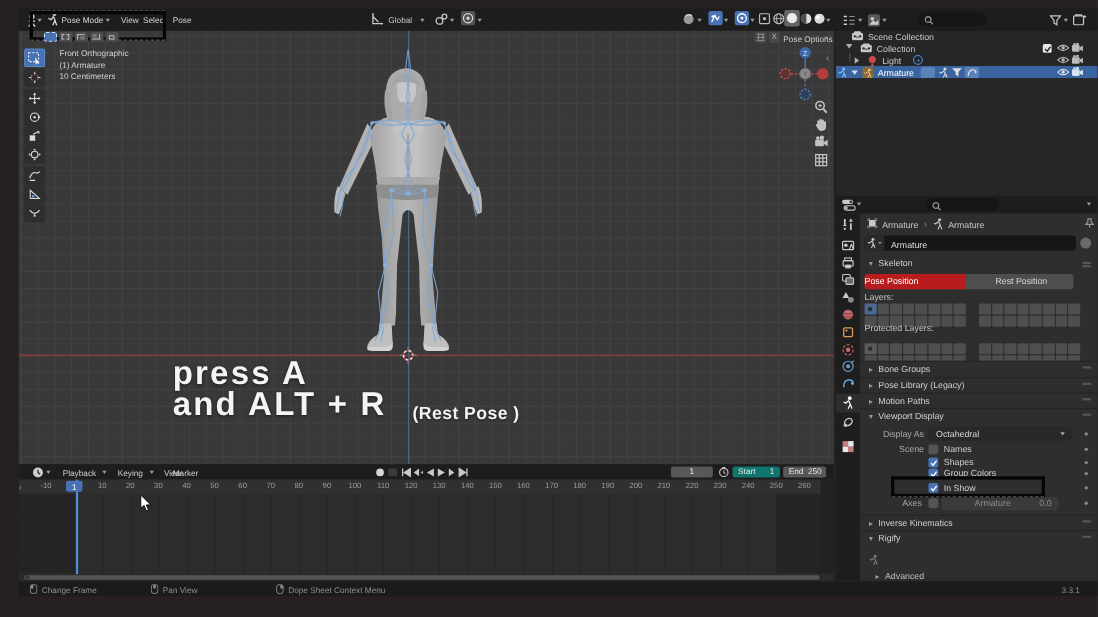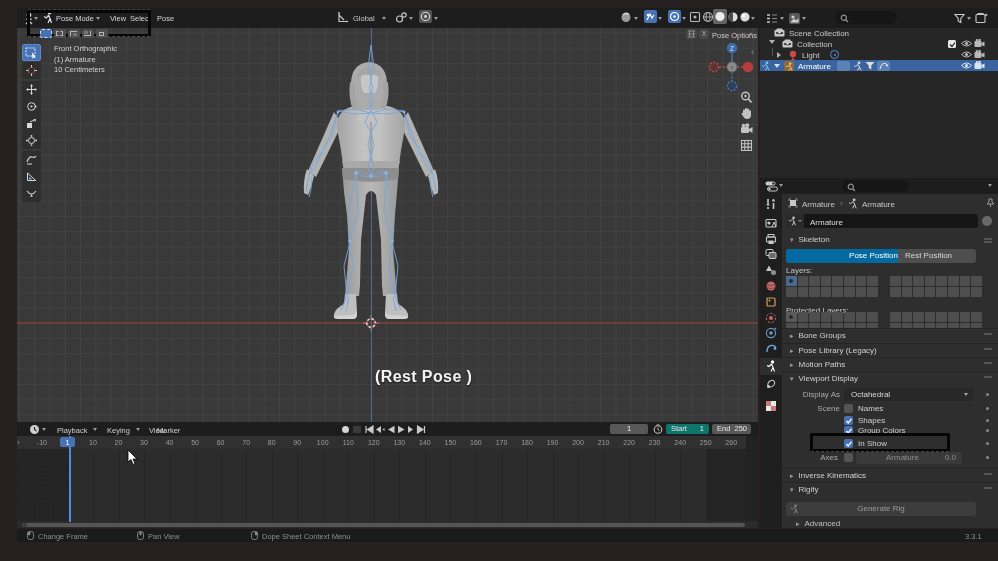--- a/index.html
+++ b/index.html
@@ -296,20 +296,21 @@
  <path d="M10 7 L13.5 5 V11 L10 9 Z" fill="#c2c2c2"></path>
  <circle cx="4.5" cy="3.5" r="1.7" fill="#c2c2c2"></circle>
       <circle cx="8.2" cy="3.2" r="2" fill="#c2c2c2"></circle>
 </svg>
 <svg class="ab" style="left:739px;top:138px" width="15" height="15" viewBox="0 0 15 15">
  <path d="M2.5 2.5 H12.5 V12.5 H2.5 Z M2.5 5.8 H12.5 M2.5 9.1 H12.5 M5.8 2.5 V12.5 M9.1 2.5 V12.5" stroke="#c2c2c2" stroke-width="1.1" fill="none"></path>
 </svg>
 
 <div class="ab" style="left:751px;top:47px;color:#9a9a9a;font-size:9px">‹</div>
 
+<div class="ab" style="left:157px;top:326px;font-size:30px;font-weight:bold;color:#f4f4f4;line-height:27.5px;text-shadow:0 1px 3px rgba(0,0,0,.55);letter-spacing:2px">press A<br>and ALT + R</div>
 <div class="ab" style="left:375px;top:368px;font-size:16px;font-weight:bold;color:#f4f4f4;letter-spacing:.4px;text-shadow:0 1px 2px rgba(0,0,0,.5)">(Rest Pose )</div>
 
 <div class="ab" id="tl" style="left:17px;top:422px;width:741px;height:106px;background:#2b2b2b;overflow:hidden">
 
  <div class="ab" style="left:0;top:0;width:741px;height:14px;background:#1d1d1d"></div>
  <svg class="ab" style="left:12px;top:2px" width="11" height="11" viewBox="0 0 11 11">
   <circle cx="5.5" cy="5.5" r="4.5" fill="#cfcfcf"></circle>
         <path d="M5.5 3 V5.5 L7.5 7" stroke="#2b2b2b" stroke-width="1.2" fill="none"></path>
  </svg>
  <div class="ab cv" style="left:25px;top:6px"></div>
@@ -644,21 +645,21 @@
       </svg>
  <div class="ab" style="left:38px;top:42px;width:0;height:0;border-left:2px solid transparent;border-right:2px solid transparent;border-top:2.5px solid #888"></div>
  <div class="ab txt" style="left:50px;top:39.5px;font-size:8px;color:#dcdcdc">Armature</div>
  <circle class="ab" style="left:222px;top:38px;width:10px;height:10px;border-radius:50%;background:#6a6a6a"></circle>
 
  <div class="sect" style="top:55px;border-top:none"><span class="tri">▾</span>Skeleton</div>
  <div class="ab" style="left:224px;top:60px;width:8px;height:1.5px;background:#555"></div>
       <div class="ab" style="left:224px;top:63px;width:8px;height:1.5px;background:#555"></div>
 
  <div class="ab" style="left:26px;top:71px;width:190px;height:14px;background:#4e4e4e;border-radius:3px"></div>
- <div class="ab" style="left:26px;top:71px;width:112px;height:14px;background:#0369a1;border-radius:3px 0 0 3px;color:#fff;font-size:8px;text-align:right;line-height:14px">Pose Position</div>
+ <div class="ab" style="left:26px;top:71px;width:92px;height:14px;background:#b91c1c;border-radius:3px 0 0 3px;color:#fff;font-size:8px;text-align:left;line-height:14px">Pose Position</div>
  <div class="ab" style="left:121px;top:71px;width:95px;height:14px;color:#d8d8d8;font-size:8px;text-align:center;line-height:14px">Rest Position</div>
  <div class="ab txt" style="left:26px;top:88px;font-size:8px;color:#c4c4c4">Layers:</div>
 
  <div id="lg1" class="ab" style="left:26px;top:98px;width:212px;height:21px">
         <div style="position:absolute;left:0px;top:0px;width:10.6px;height:10px;background:#4a6a94;border-radius:1px">
           <div style="position:absolute;left:3.3px;top:3px;width:4px;height:4px;border-radius:50%;background:#2a2a2a"></div>
         </div>
         <div style="position:absolute;left:11.6px;top:0px;width:10.6px;height:10px;background:#4e4e4e;border-radius:1px"></div>
         <div style="position:absolute;left:23.2px;top:0px;width:10.6px;height:10px;background:#4e4e4e;border-radius:1px"></div>
         <div style="position:absolute;left:34.8px;top:0px;width:10.6px;height:10px;background:#4e4e4e;border-radius:1px"></div>
@@ -684,21 +685,21 @@
         <div style="position:absolute;left:185.2px;top:0px;width:10.6px;height:10px;background:#4e4e4e;border-radius:1px"></div>
         <div style="position:absolute;left:104px;top:11px;width:10.6px;height:10px;background:#4e4e4e;border-radius:1px"></div>
         <div style="position:absolute;left:115.6px;top:11px;width:10.6px;height:10px;background:#4e4e4e;border-radius:1px"></div>
         <div style="position:absolute;left:127.2px;top:11px;width:10.6px;height:10px;background:#4e4e4e;border-radius:1px"></div>
         <div style="position:absolute;left:138.8px;top:11px;width:10.6px;height:10px;background:#4e4e4e;border-radius:1px"></div>
         <div style="position:absolute;left:150.4px;top:11px;width:10.6px;height:10px;background:#4e4e4e;border-radius:1px"></div>
         <div style="position:absolute;left:162px;top:11px;width:10.6px;height:10px;background:#4e4e4e;border-radius:1px"></div>
         <div style="position:absolute;left:173.6px;top:11px;width:10.6px;height:10px;background:#4e4e4e;border-radius:1px"></div>
         <div style="position:absolute;left:185.2px;top:11px;width:10.6px;height:10px;background:#4e4e4e;border-radius:1px"></div>
       </div>
- <div class="ab txt" style="left:26px;top:128px;font-size:8px;color:#c4c4c4">Protected Layers:</div>
+ <div class="ab txt" style="left:26px;top:116px;font-size:8px;color:#c4c4c4">Protected Layers:</div>
  <div id="lg2" class="ab" style="left:26px;top:134px;width:212px;height:21px">
         <div style="position:absolute;left:0px;top:0px;width:10.6px;height:10px;background:#5a5a5a;border-radius:1px">
           <div style="position:absolute;left:3.3px;top:3px;width:4px;height:4px;border-radius:50%;background:#2a2a2a"></div>
         </div>
         <div style="position:absolute;left:11.6px;top:0px;width:10.6px;height:10px;background:#4e4e4e;border-radius:1px"></div>
         <div style="position:absolute;left:23.2px;top:0px;width:10.6px;height:10px;background:#4e4e4e;border-radius:1px"></div>
         <div style="position:absolute;left:34.8px;top:0px;width:10.6px;height:10px;background:#4e4e4e;border-radius:1px"></div>
         <div style="position:absolute;left:46.4px;top:0px;width:10.6px;height:10px;background:#4e4e4e;border-radius:1px"></div>
         <div style="position:absolute;left:58px;top:0px;width:10.6px;height:10px;background:#4e4e4e;border-radius:1px"></div>
         <div style="position:absolute;left:69.6px;top:0px;width:10.6px;height:10px;background:#4e4e4e;border-radius:1px"></div>
@@ -768,21 +769,20 @@
 
  <div class="rl" style="left:18px;top:275px">Axes</div>
  <div class="cb" style="left:84px;top:275px;background:#545454"></div>
  <div class="ab" style="left:96px;top:273.5px;width:106px;height:12px;background:#3a3a3a;border-radius:3px;color:#8f8f8f;font-size:8px;line-height:12px"><span style="margin-left:30px">Armature</span><span style="float:right;margin-right:6px">0.0</span></div>
  <div class="dot" style="top:278px"></div>
 
  <div class="sect" style="top:290px"><span class="tri">▸</span>Inverse Kinematics</div>
  <div class="sect" style="top:304px"><span class="tri">▾</span>Rigify</div>
  <div class="ab" style="left:224px;top:295px;width:8px;height:1.5px;background:#555"></div>
  <div class="ab" style="left:224px;top:309px;width:8px;height:1.5px;background:#555"></div>
- <div class="ab" style="left:26px;top:324px;width:190px;height:14px;background:#3d3d3d;border-radius:3px;color:#9a9a9a;font-size:8px;text-align:center;line-height:14px">Generate Rig</div>
  <svg class="ab" style="left:30px;top:326px" width="10" height="10" viewBox="0 0 10 10" opacity="0.5">
         <circle cx="5.6" cy="1.7" r="1.3" fill="#c8c8c8"></circle>
         <path d="M4.7 3.1 L2.4 5.1 L0.9 4.2 M4.7 3.1 L6 5.6 L4.2 9.4 M6 5.6 L7.4 9.4" stroke="#c8c8c8" stroke-width="0.95" fill="none"></path>
       </svg>
  <div class="ab txt" style="left:36px;top:341px;font-size:8px;color:#c0c0c0"><span style="color:#9a9a9a;font-size:7px;margin-right:5px">▸</span>Advanced</div>
 </div>
 
 <div class="ab" style="left:17px;top:529px;width:981px;height:13px;background:#1b1b1b"></div>
 <svg class="ab" style="left:27px;top:531px" width="7" height="9" viewBox="0 0 7 9">
       <rect x="0.5" y="0.5" width="6" height="8" rx="2.2" fill="none" stroke="#8a8a8a" stroke-width="0.9"></rect>

